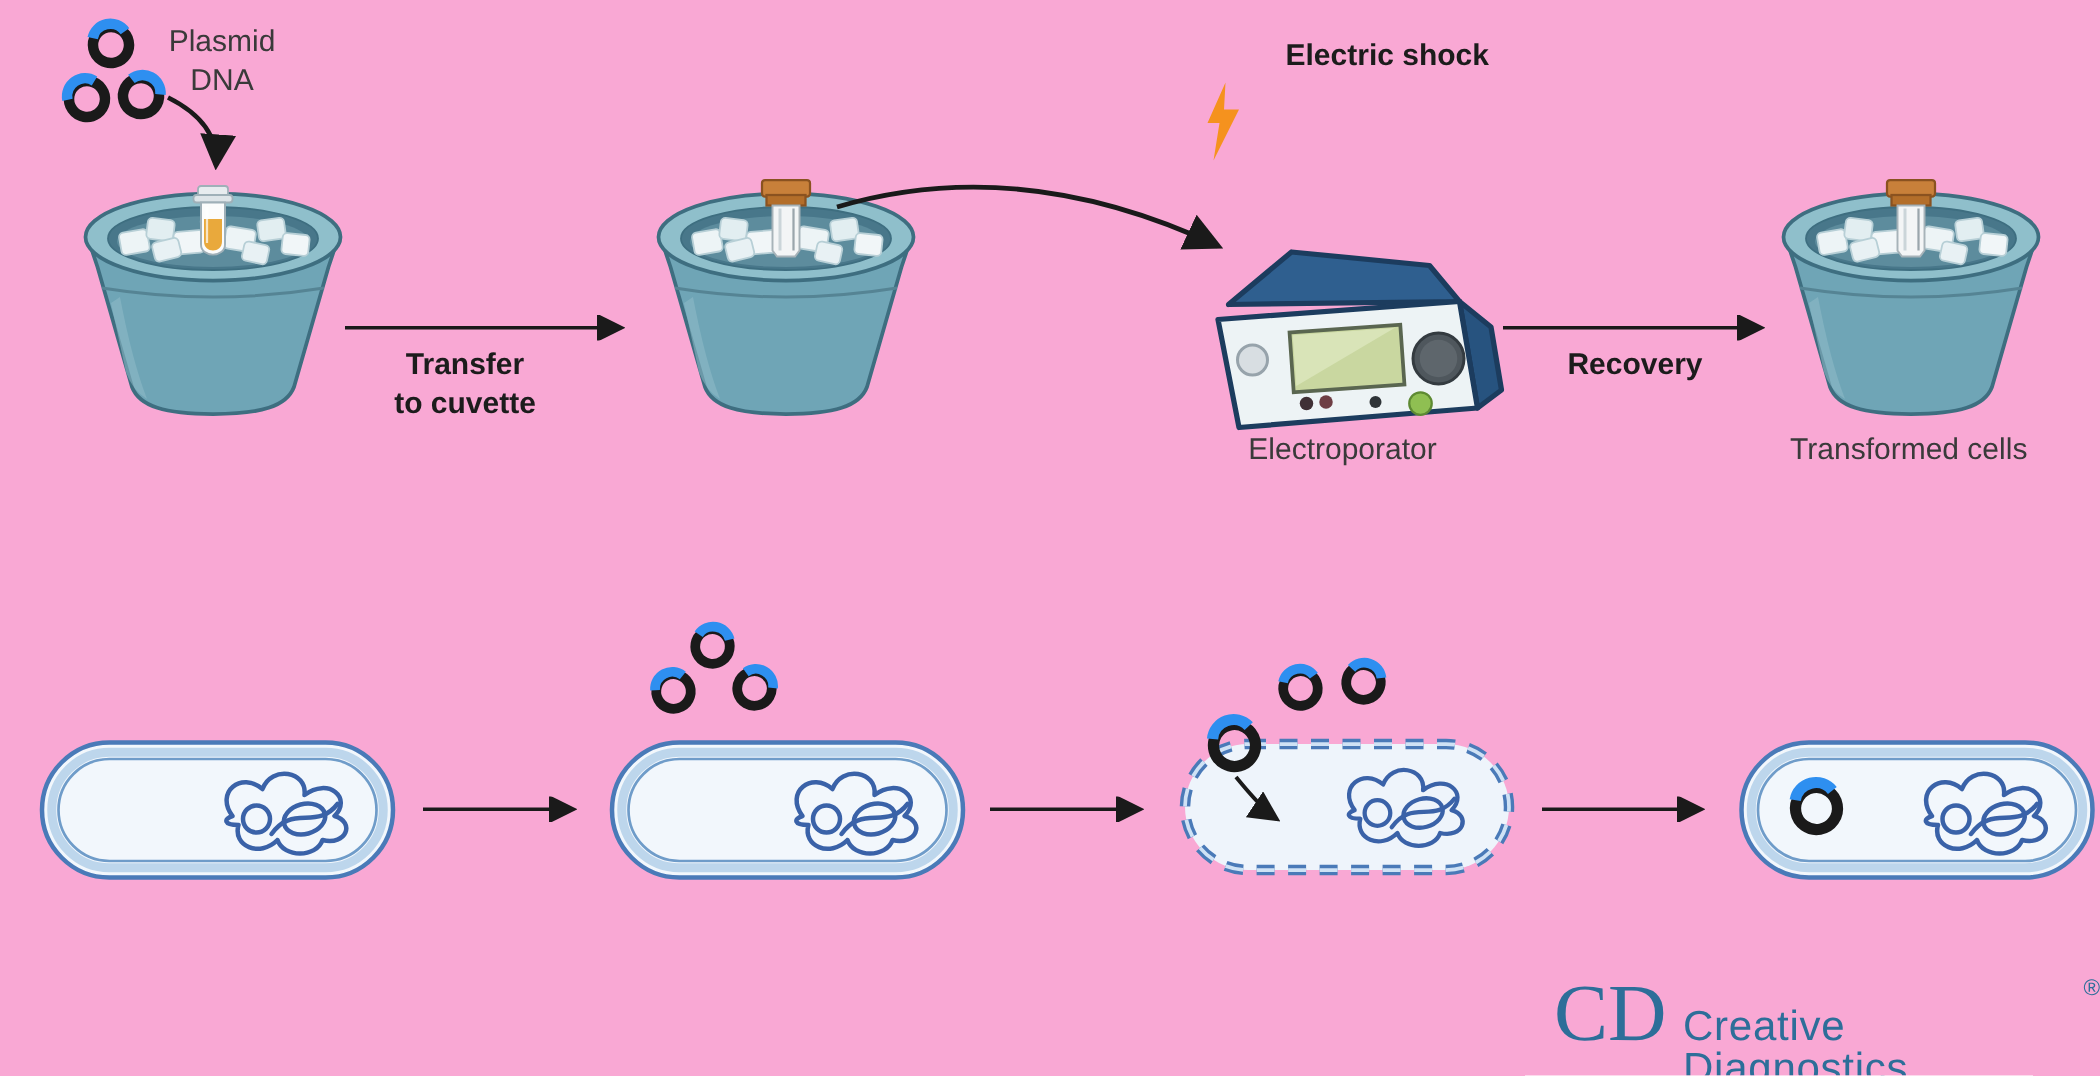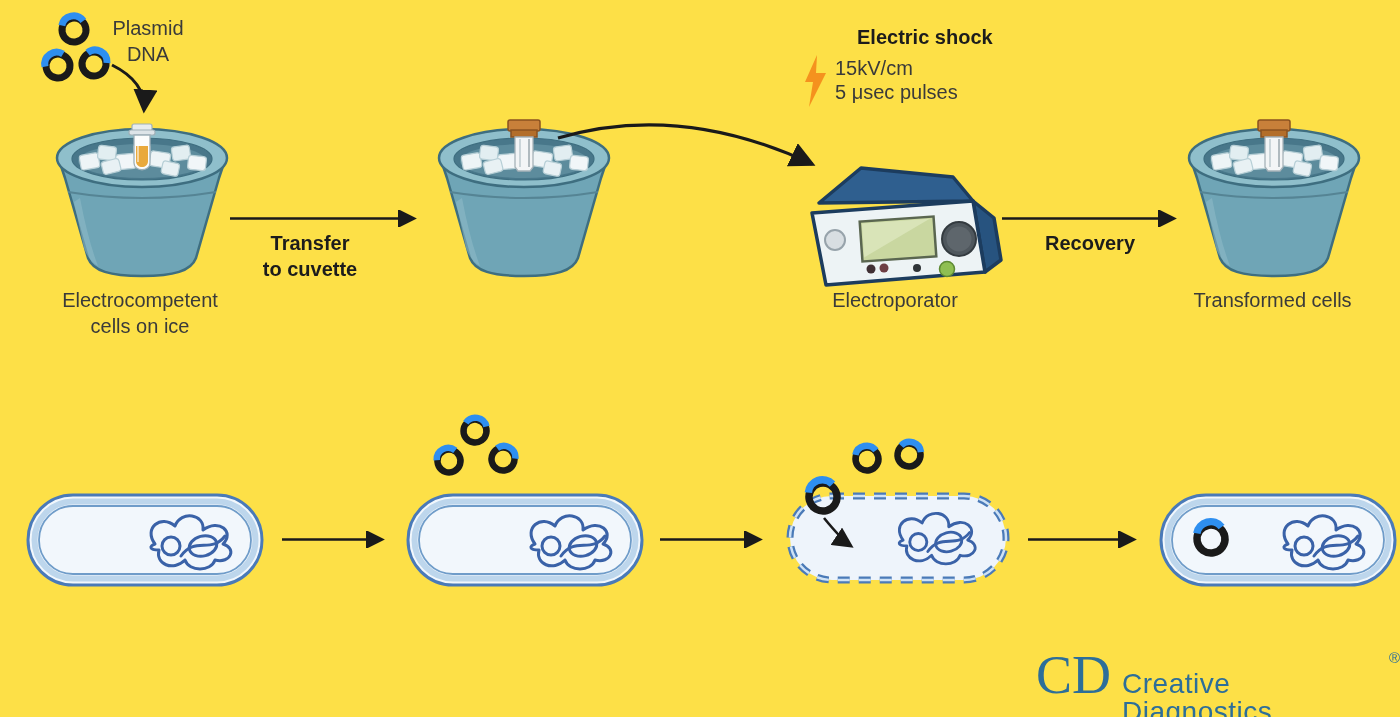--- a/index.html
+++ b/index.html
@@ -1,16 +1,16 @@
 <!DOCTYPE html>
 <html><head>
 <meta charset="utf-8">
 <style>
   html,body{margin:0;padding:0;background:#ffffff;}
-  .canvas{position:relative;width:1400px;height:717px;background:#fde047;overflow:hidden;
+  .canvas{position:relative;width:1400px;height:717px;background:#f9a8d4;overflow:hidden;
           font-family:"Liberation Sans",sans-serif;}
   .abs{position:absolute;}
   svg{display:block;}
   .lbl{position:absolute;font-size:20px;line-height:1.28;color:#3A3A3A;text-align:center;
        white-space:pre-line;}
   .lbl.bold{font-weight:700;color:#1C1C1C;}
   .shock-title{position:absolute;font-size:20px;font-weight:700;color:#1C1C1C;white-space:pre-line;margin-left:47px;}
   .shock-lines{position:absolute;font-size:20px;color:#3A3A3A;line-height:1.22;}
   .shock-lines div{white-space:pre;}
   .logo{position:absolute;display:flex;align-items:baseline;color:#2D6E99;}
@@ -73,22 +73,20 @@
     </g>
     <g>
       <rect x="82" y="8" width="20" height="7" rx="2" fill="#E7ECEF" stroke="#9FB0B8" stroke-width="1.2"></rect>
       <rect x="79" y="14" width="26" height="5" rx="2" fill="#DDE4E8" stroke="#9FB0B8" stroke-width="1.2"></rect>
       <path d="M84,19 h16 v28 c0,9 -16,9 -16,0 Z" fill="#FBFCFC" stroke="#9FB0B8" stroke-width="1.3"></path>
       <path d="M86,30 h12 v15 c0,8 -12,8 -12,0 Z" fill="#E9A93C"></path>
       <line x1="88" y1="22" x2="88" y2="46" stroke="#ffffff" stroke-width="1.5" opacity="0.7"></line>
     </g>
   </svg>
 
-  <div class="lbl" style="left:32px;top:288px;width:216px;">Electrocompetent
-cells on ice</div>
 
   <svg class="abs" style="left:228px;top:210px;" width="200" height="17" viewBox="0 0 200 17">
     <line x1="2" y1="8.5" x2="186" y2="8.5" stroke="#1a1a1a" stroke-width="2.4" marker-end="url(#ah)"></line>
   </svg>
   <div class="lbl bold" style="left:245px;top:231px;width:130px;">Transfer
 to cuvette</div>
 
   <svg class="abs" style="left:432px;top:116px;" width="185" height="168" viewBox="0 0 185 168">
     <path d="M9,44 L15,62 L38,142 C43,155 60,160 92,160 C124,160 141,155 146,142 L169,62 L175,44 Z" fill="#6FA5B6" stroke="#3E6E80" stroke-width="2.5" stroke-linejoin="round"></path>
     <path d="M18,76 Q92,88 166,76" fill="none" stroke="#558494" stroke-width="2"></path>
@@ -117,24 +115,20 @@
 
 
   <svg class="abs" style="left:550px;top:100px;" width="280" height="80" viewBox="0 0 280 80">
     <path d="M8,38 Q130,2 262,64" fill="none" stroke="#1a1a1a" stroke-width="3.2" marker-end="url(#ah)"></path>
   </svg>
 
   <div class="shock-title" style="left:810px;top:26px;">Electric shock</div>
   <svg class="abs" style="left:802px;top:55px;" width="28" height="52" viewBox="0 0 28 52">
     <polygon points="15,0 3,27 11,27 7,52 24,18 14,18" fill="#F5921E"></polygon>
   </svg>
-  <div class="shock-lines" style="left:835px;top:56px;">
-    <div>15kV/cm</div>
-    <div>5 μsec pulses</div>
-  </div>
 
   <svg class="abs" style="left:795px;top:155px;" width="212" height="140" viewBox="0 0 212 140">
     <polygon points="24,48 66,13 158,22 178,46" fill="#2F5F8F" stroke="#1C3C5E" stroke-width="3.5" stroke-linejoin="round"></polygon>
     <polygon points="178,46 199,63 206,105 190,117" fill="#27537F" stroke="#1C3C5E" stroke-width="3.5" stroke-linejoin="round"></polygon>
     <polygon points="17,58 178,46 190,117 31,130" fill="#EDF3F5" stroke="#1C3C5E" stroke-width="3.5" stroke-linejoin="round"></polygon>
     <circle cx="40" cy="85" r="10" fill="#D8DEE2" stroke="#97A3AB" stroke-width="2"></circle>
     <g transform="rotate(-4 103 84)">
       <rect x="66" y="64" width="74" height="40" fill="#C9D7A0" stroke="#5A6650" stroke-width="2.5"></rect>
       <polygon points="68,66 136,66 68,100" fill="#D9E4B8"></polygon>
     </g>

